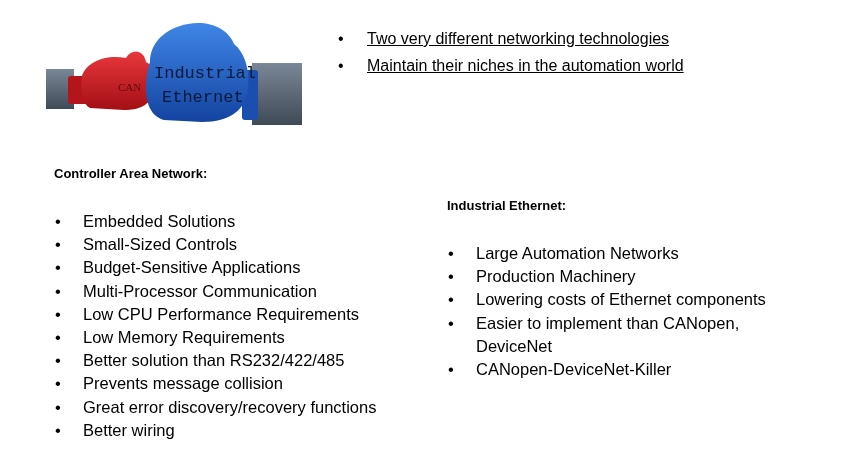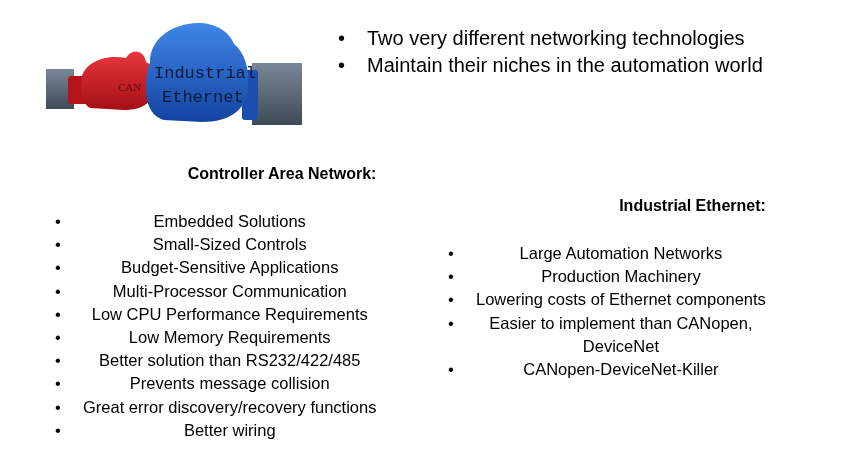--- a/index.html
+++ b/index.html
@@ -2,28 +2,28 @@
 <html><head>
   <meta charset="utf-8">
   <style>
     html, body { margin: 0; padding: 0; }
     body {
       width: 863px; height: 452px; background: #ffffff; position: relative; overflow: hidden;
       font-family: "Liberation Sans", "DejaVu Sans", sans-serif; color: #000;
     }
     .hero { position: absolute; left: 46px; top: 18px; width: 256px; height: 108px; }
     .top-bullets { position: absolute; left: 338px; top: 25px; margin: 0; padding: 0; list-style: none; }
-    .top-bullets li { position: relative; padding-left: 29px; font-size: 20px; line-height: 27px; white-space: nowrap; }
+    .top-bullets li { position: relative; padding-left: 29px; font-size: 16px; line-height: 27px; white-space: nowrap; text-decoration: underline; }
     .top-bullets li::before { content: "\2022"; position: absolute; left: 0; top: 0; }
     .col { position: absolute; top: 164px; }
     .col.left { left: 54px; }
     .col.right { left: 447px; margin-top: 32px; }
-    .col h3 { margin: 0 0 26px 0; font-size: 16px; font-weight: bold; line-height: 20px; white-space: nowrap; text-align: right; }
+    .col h3 { margin: 0 0 26px 0; font-size: 13px; font-weight: bold; line-height: 20px; white-space: nowrap; }
     .col ul { margin: 0; padding: 0; list-style: none; }
-    .col li { position: relative; padding-left: 29px; font-size: 16.5px; line-height: 23.2px; white-space: nowrap; text-align: center; }
+    .col li { position: relative; padding-left: 29px; font-size: 16.5px; line-height: 23.2px; white-space: nowrap; }
     .col li::before { content: "\2022"; position: absolute; left: 1px; top: 0; }
   </style>
 </head>
 <body>
 
 <div class="hero">
   <svg width="256" height="108" viewBox="0 0 256 108">
     <defs>
       <linearGradient id="redg" x1="0" y1="0" x2="0" y2="1">
         <stop offset="0" stop-color="#e8383c"></stop>

